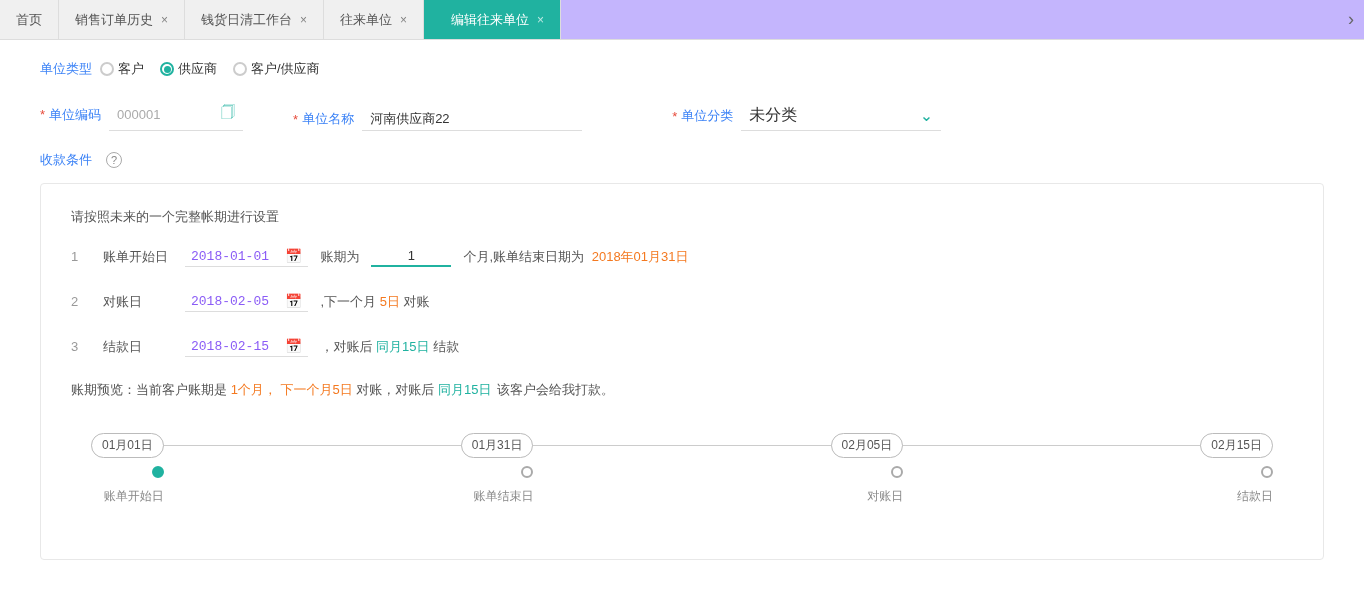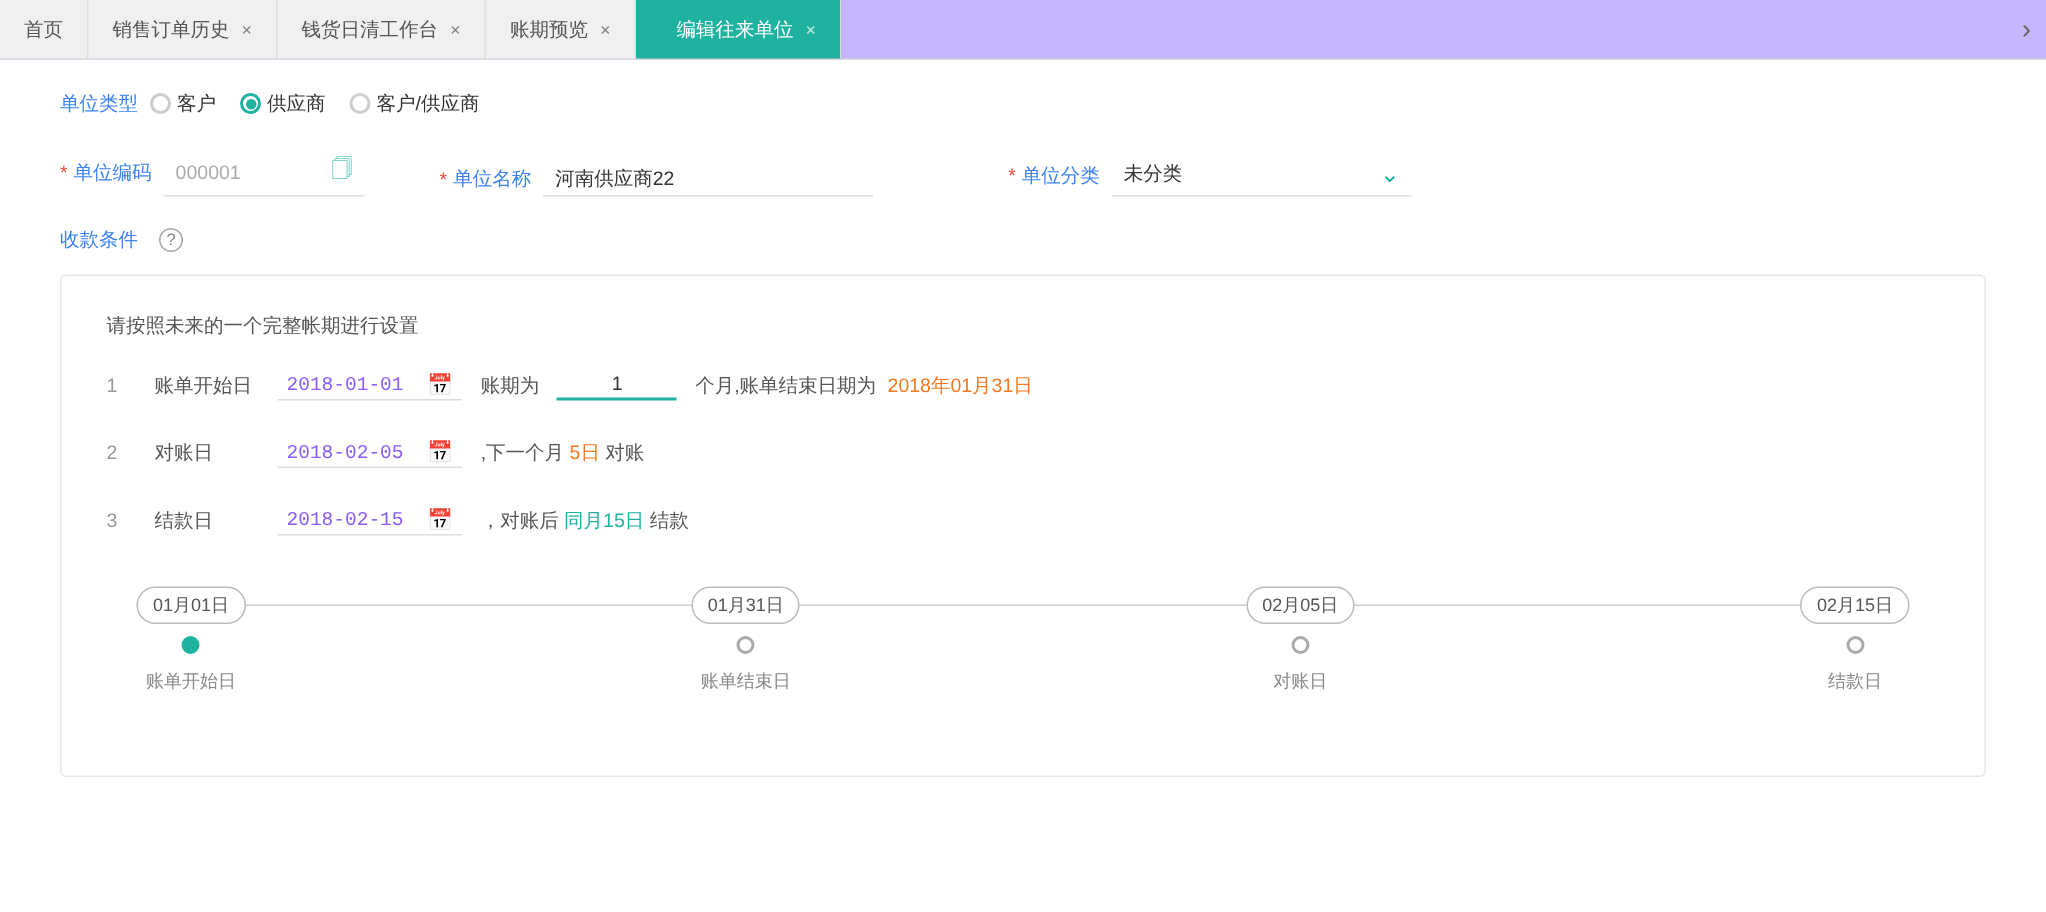--- a/index.html
+++ b/index.html
@@ -167,21 +167,21 @@
       display: flex;
       align-items: center;
       min-width: 200px;
       cursor: pointer;
       border-bottom: 1px solid #ddd;
       padding: 4px 8px;
     }
     .class-value {
       flex: 1;
       color: #333;
-      font-size: 13px;
+      font-size: 16px;
     }
     .class-arrow {
       color: #20b2a0;
       font-size: 16px;
     }
 
     
     .help-icon {
       width: 16px;
       height: 16px;
@@ -275,21 +275,21 @@
       display: flex;
       align-items: flex-start;
       justify-content: space-between;
       width: 100%;
       position: relative;
       z-index: 1;
     }
     .timeline-item {
       display: flex;
       flex-direction: column;
-      align-items: center;
+      align-items: flex-end;
     }
     .timeline-dot {
       width: 12px;
       height: 12px;
       border-radius: 50%;
       background: #fff;
       border: 2px solid #bbb;
       margin-bottom: 8px;
     }
     .timeline-dot.start { background: #20b2a0; border-color: #20b2a0; }
@@ -320,21 +320,21 @@
   </div>
   <div class="tab">
     <span>销售订单历史</span>
     <span class="close-icon">×</span>
   </div>
   <div class="tab">
     <span>钱货日清工作台</span>
     <span class="close-icon">×</span>
   </div>
   <div class="tab">
-    <span>账期预览</span>
+    <span>往来单位</span>
     <span class="close-icon">×</span>
   </div>
   <div class="tab active">
     <span>编辑往来单位</span>
     <span class="close-icon">×</span>
   </div>
   <div class="tab-more">
     <span style="font-size:18px; color:#666;">›</span>
   </div>
 </div>
@@ -433,20 +433,28 @@
         <input type="text" value="2018-02-15" style="">
         <span class="cal-icon">📅</span>
       </div>
       <span class="row-desc">
         <span>，对账后</span>
         <span class="highlight-teal">同月15日</span>
         <span> 结款</span>
       </span>
     </div>
 
+    <div class="preview-text">
+      <span>账期预览：当前客户账期是</span>
+      <span class="highlight-orange">1个月，</span>
+      <span class="highlight-orange">下一个月5日</span>
+      <span>对账，对账后</span>
+      <span class="highlight-teal" style="margin-right:2px;">同月15日</span>
+      <span>该客户会给我打款。</span>
+    </div>
 
     <div style="position:relative; padding: 10px 20px 30px 20px;">
       <div class="timeline-line"></div>
       <div class="timeline-items">
 
         <div class="timeline-item">
           <div class="timeline-badge">01月01日</div>
           <div class="timeline-dot start"></div>
           <span class="timeline-sublabel">账单开始日</span>
         </div>

